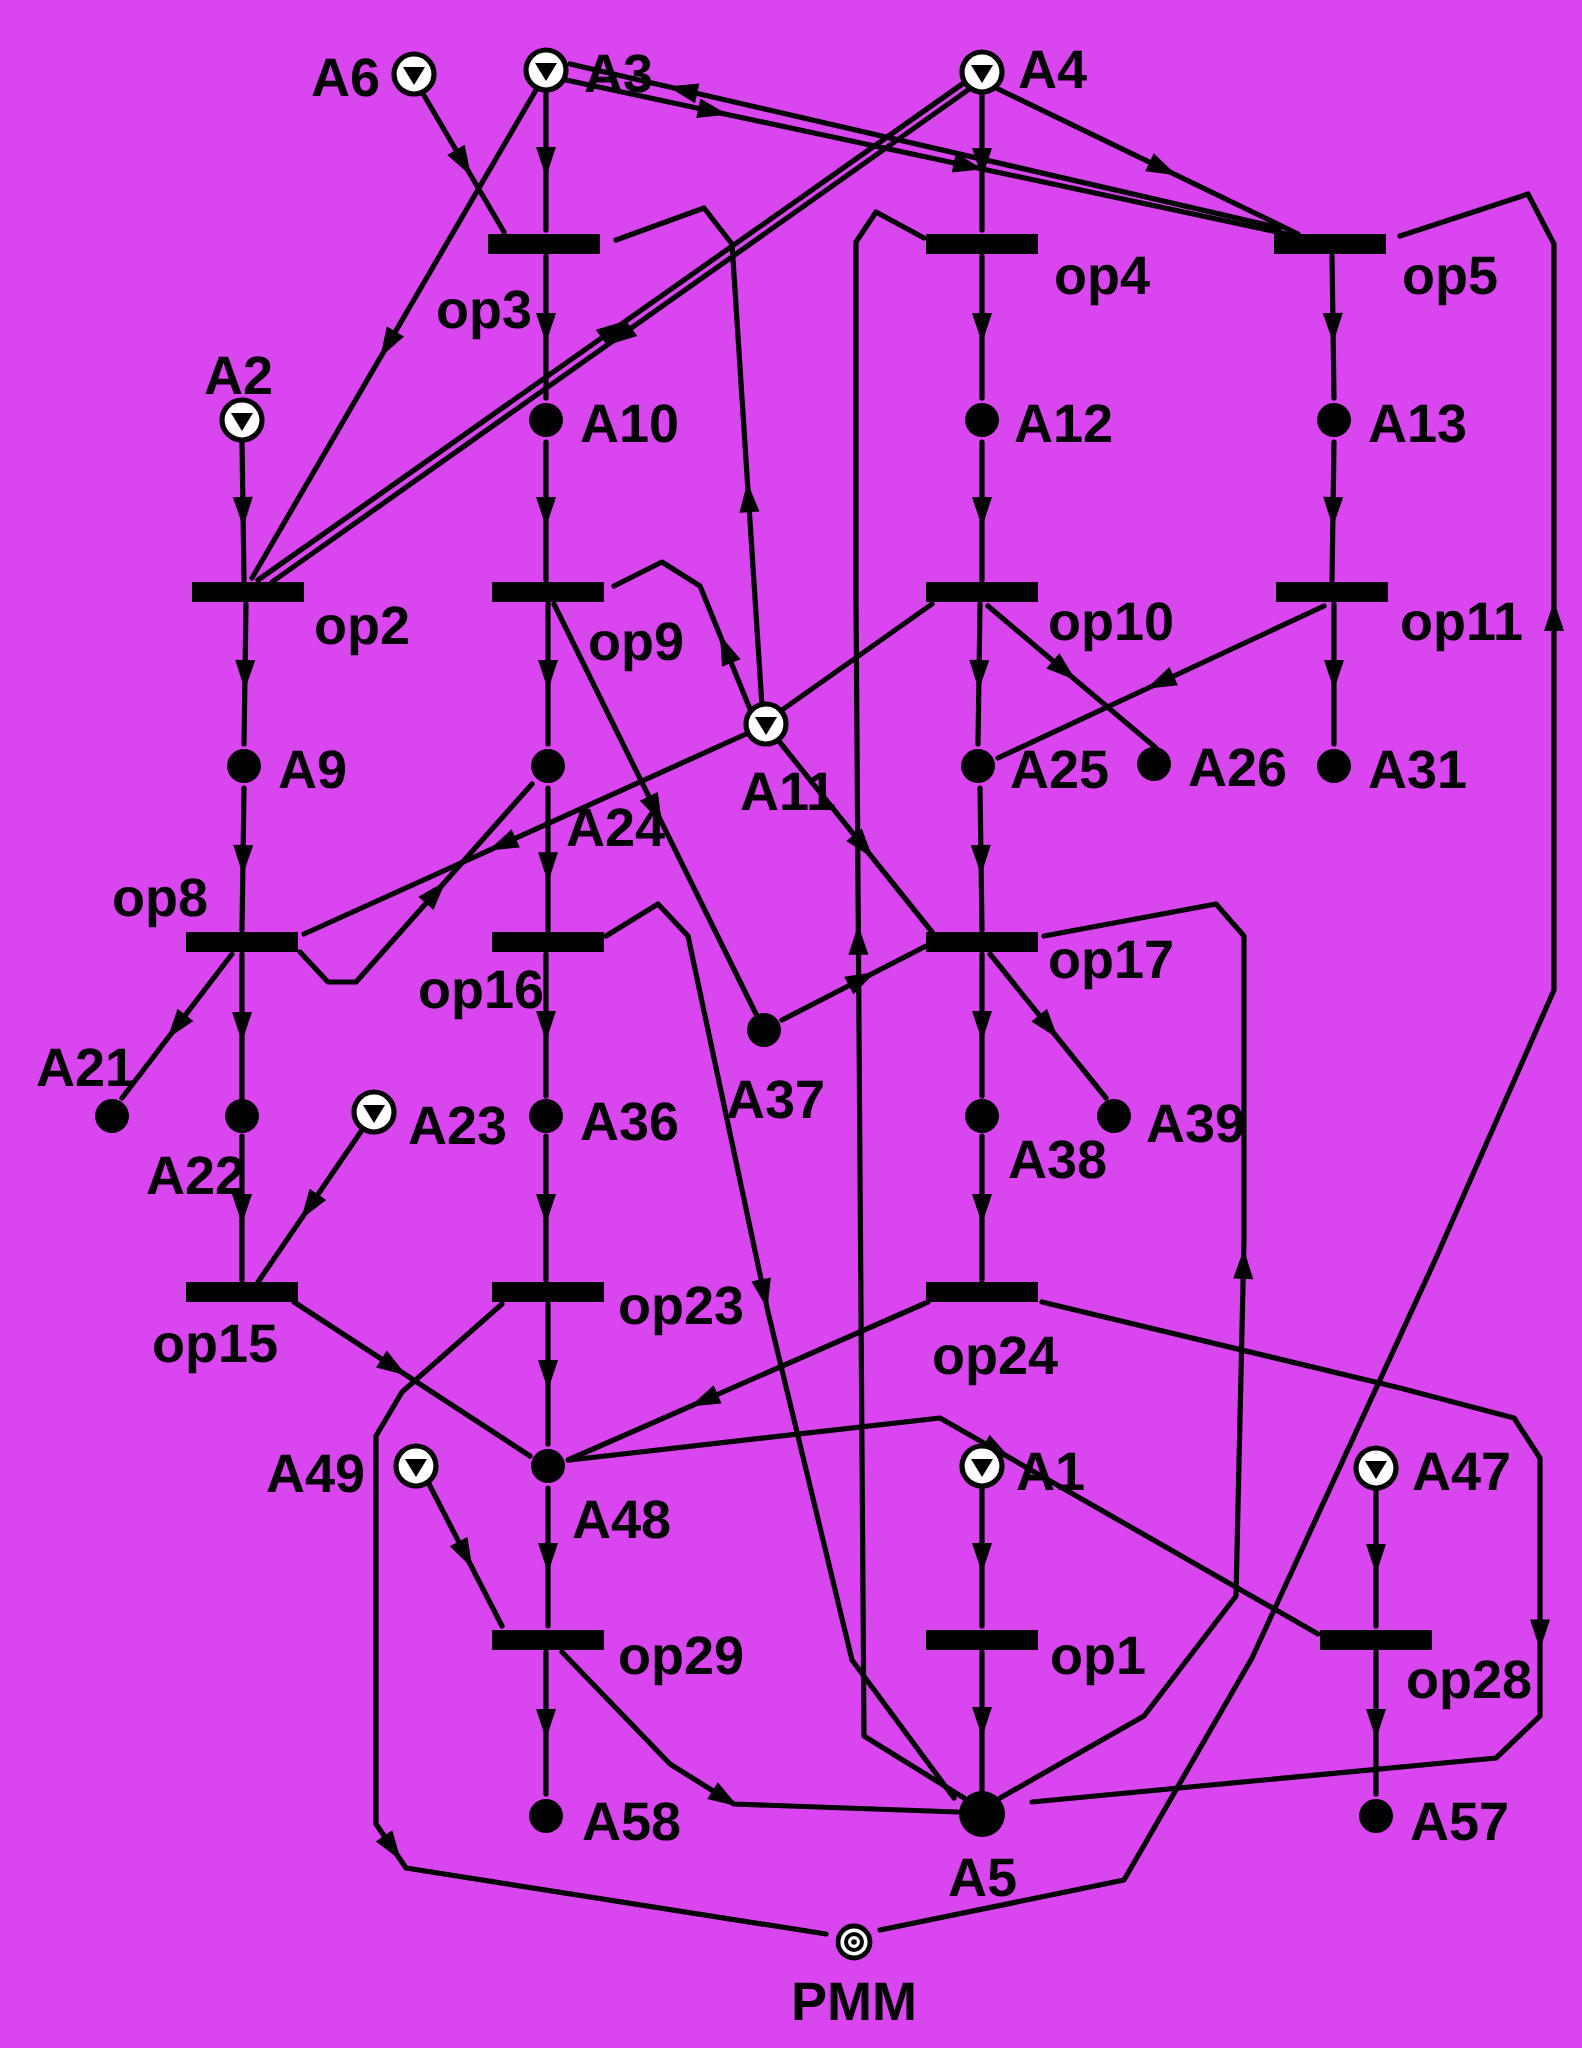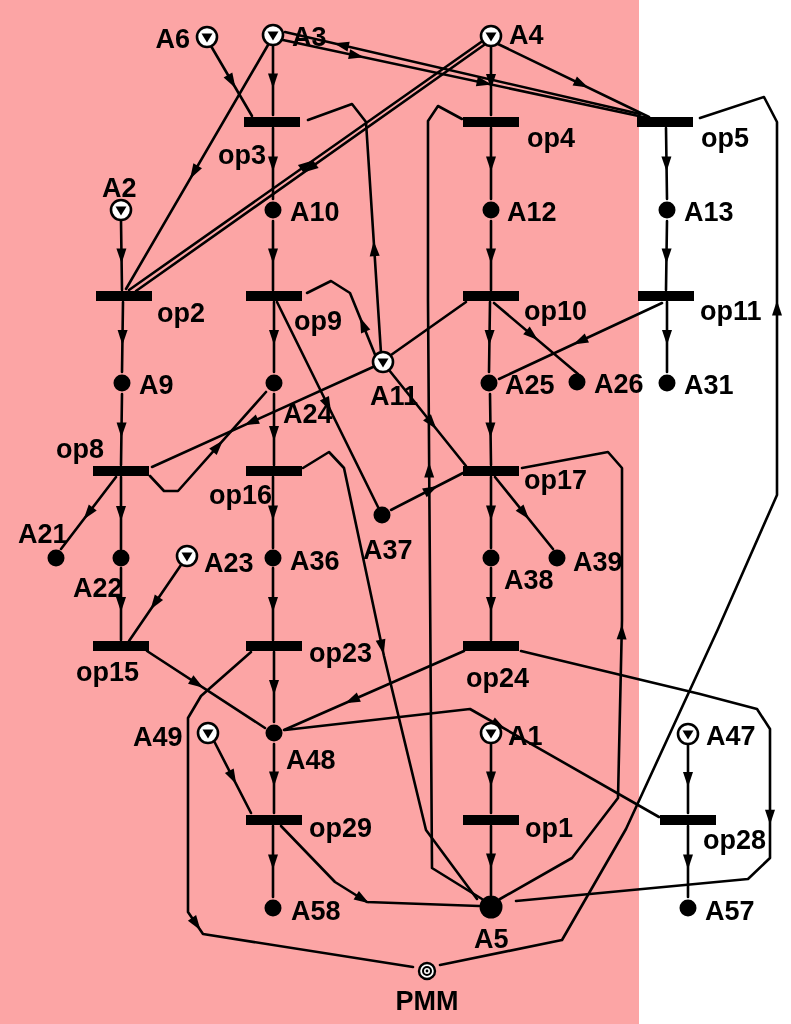--- a/index.html
+++ b/index.html
@@ -1,16 +1,16 @@
 <!DOCTYPE html>
 <html><head>
 <meta charset="utf-8">
 <style>
   html,body{margin:0;padding:0;background:#ffffff;}
-  .stage{width:639px;height:1024px;position:relative;background:#fca5a5;font-family:"Liberation Sans",sans-serif;}
+  .stage{width:791px;height:1024px;position:relative;background:#d946ef;font-family:"Liberation Sans",sans-serif;}
   svg{display:block;}
   .lbl{font-family:"Liberation Sans","DejaVu Sans",sans-serif;font-size:27px;font-weight:700;fill:#000;}
 </style>
 </head>
 <body>
 
 <div class="stage">
   <svg id="diagram-svg" xmlns="http://www.w3.org/2000/svg" width="791" height="1024" viewBox="0 0 791 1024">
       <g>
         <path d="M211 46 L252 116" fill="none" stroke="#000000" stroke-width="2.6" stroke-linejoin="round" stroke-linecap="round"></path>

